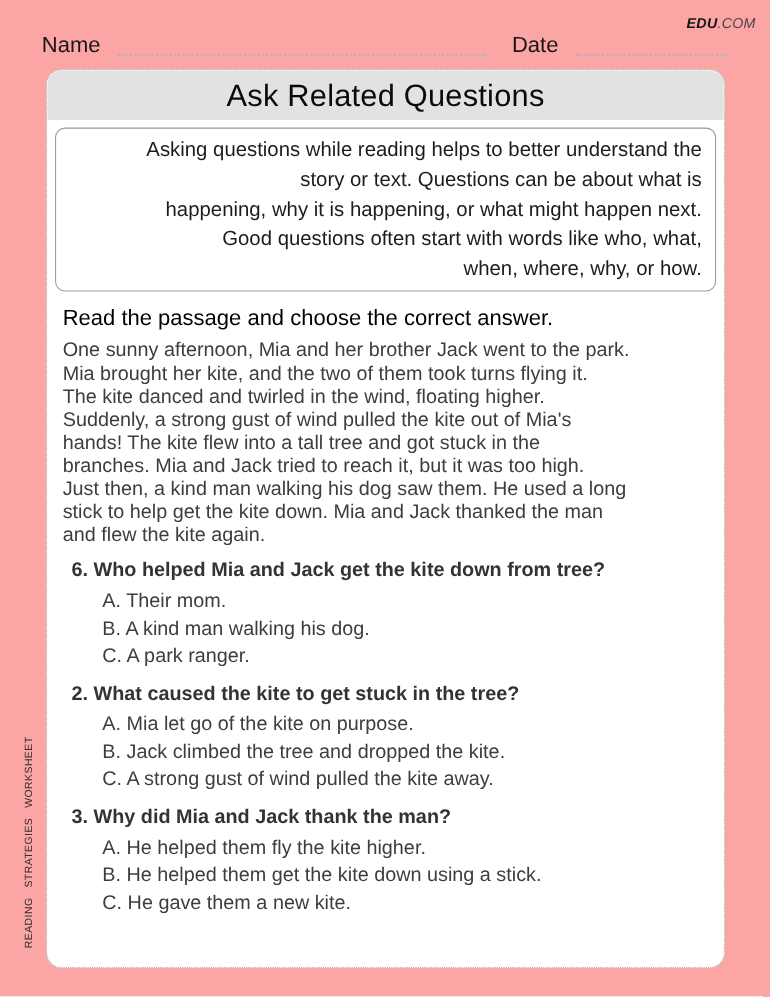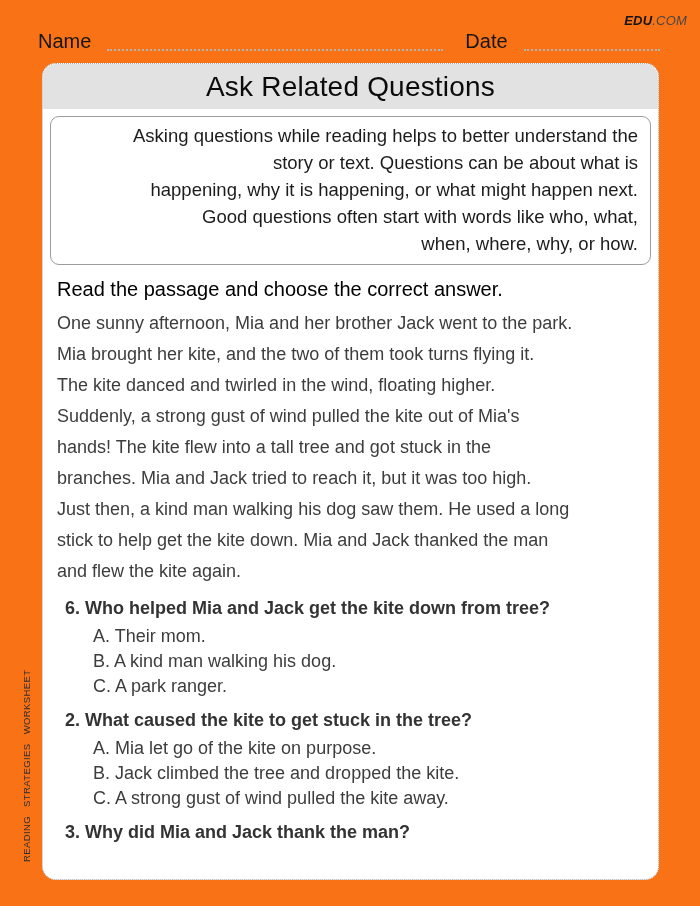--- a/index.html
+++ b/index.html
@@ -3,21 +3,21 @@
 <meta charset="utf-8">
 <style>
   * { margin: 0; padding: 0; box-sizing: border-box; }
   html, body { width: 700px; height: 906px; }
   body {
     background: #ffffff;
     font-family: "Liberation Sans", "DejaVu Sans", sans-serif;
     position: relative;
     overflow: hidden;
   }
-  .page { position: relative; width: 700px; height: 906px; background: #f97316; }
+  .page { position: relative; width: 700px; height: 906px; background: #fca5a5; }
 
   
   .logo {
     position: absolute; top: 13px; right: 13px;
     font-size: 13px; font-style: italic; letter-spacing: 0.2px;
   }
   .logo .logo-bold { font-weight: 700; color: #141414; }
   .logo .logo-rest { font-weight: 400; color: #474747; }
 
   
@@ -61,21 +61,21 @@
     text-align: right;
   }
 
   .section-heading {
     margin: 13px 14px 0 14px;
     font-size: 20px; font-weight: 400; color: #000;
   }
 
   .passage {
     margin: 7px 12px 0 14px;
-    font-size: 18px; line-height: 31px; color: #3d3d3d;
+    font-size: 18px; line-height: 21px; color: #3d3d3d;
     white-space: pre-line;
   }
 
   .question { margin-top: 11px; }
   .q-title {
     margin-left: 22px;
     font-size: 18px; font-weight: 700; color: #333333;
   }
   .question.q-last .q-title { }
   .q-options {
@@ -143,18 +143,23 @@
       <div class="q-title">2. What caused the kite to get stuck in the tree?</div>
       <div class="q-options">
         <div>A. Mia let go of the kite on purpose.</div>
         <div>B. Jack climbed the tree and dropped the kite.</div>
         <div>C. A strong gust of wind pulled the kite away.</div>
       </div>
     </div>
 
     <div class="question q-last">
       <div class="q-title">3. Why did Mia and Jack thank the man?</div>
+      <div class="q-options">
+        <div>A. He helped them fly the kite higher.</div>
+        <div>B. He helped them get the kite down using a stick.</div>
+        <div>C. He gave them a new kite.</div>
+      </div>
     </div>
   </div>
 
   <div class="side-label">READING STRATEGIES WORKSHEET</div>
 
 </div>
 
 </body></html>

